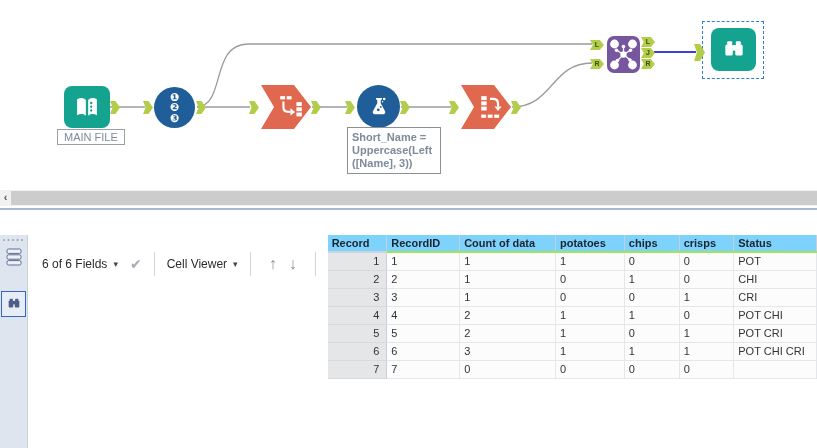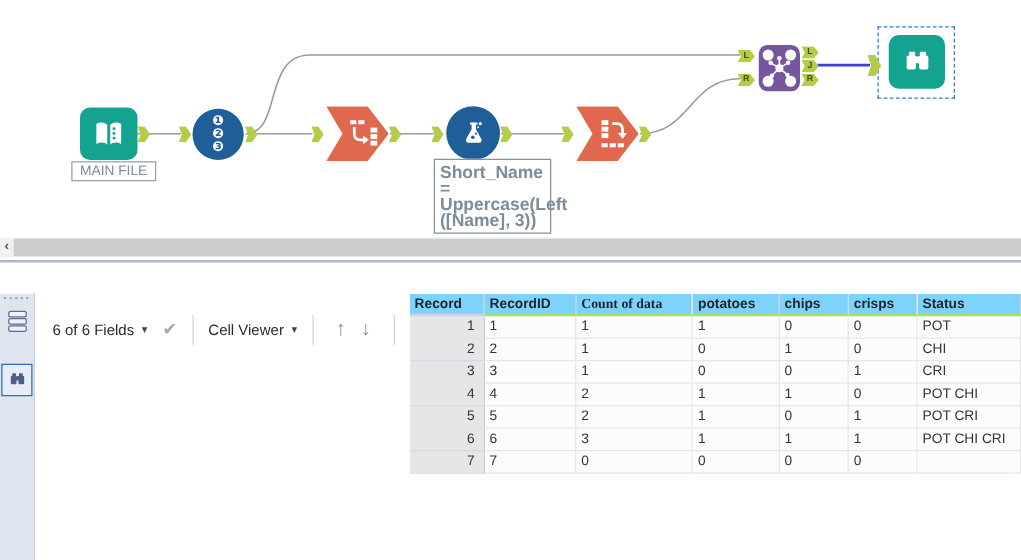--- a/index.html
+++ b/index.html
@@ -28,21 +28,21 @@
     font-size:11px; line-height:10.5px; font-weight:bold; }
   .anchor { position:absolute; width:10px; height:13px; background:var(--anchor_green,#b3cc4a);
     clip-path:polygon(0 0,55% 0,100% 50%,55% 100%,0 100%,26% 50%); }
   .anchor.lettered { width:14px; height:10px; font-size:7px; font-weight:bold; line-height:10px;
     text-align:center; color:#35520e; clip-path:polygon(0 0,70% 0,100% 50%,70% 100%,0 100%,20% 50%); }
   .anchor.tall { width:11px; height:17px; }
   .tool-label { position:absolute; background:#fff; border:1px solid #9aa0a6;
     color:#7d8b9b; font-weight:normal; font-size:11px; padding:1px 6px; }
   .main-file-label { left:57px; top:129px; }
   .annotation-box { position:absolute; left:347px; top:127px; width:94px; background:#fff;
-    border:1px solid #8a9096; color:#7d8b9b; font-weight:bold; font-size:14px;
+    border:1px solid #8a9096; color:#7d8b9b; font-weight:bold; font-size:11px;
     line-height:13px; padding:3px 4px; white-space:pre-line; }
   .selection-box { position:absolute; left:702px; top:21px; width:62px; height:58px;
     border:1px dashed var(--selection_blue,#2e7cd6); background:transparent; }
 
   
   .hscroll { position:absolute; left:0; top:190px; width:817px; height:16px; background:#f1f1f1; }
   .hscroll .left-btn { position:absolute; left:0; top:0; width:11px; height:16px; color:#555;
     font-size:11px; font-weight:bold; text-align:center; line-height:15px; }
   .hscroll .thumb { position:absolute; left:11px; top:1px; width:806px; height:14px; background:#cccccc; }
 
@@ -251,21 +251,21 @@
         <span class="nav-arrow">↓</span>
         <span class="tb-divider"></span>
       </div>
 
       <div class="table-wrap">
         <table>
           <thead>
               <tr>
                 <th class="rowhead-col" style="width: 72px;">Record</th>
                 <th style="width: 88px;">RecordID</th>
-                <th style="width: 112px; font-family: Liberation Serif, serif;">Count of data</th>
+                <th style="width: 112px;">Count of data</th>
                 <th style="width: 83px;">potatoes</th>
                 <th style="width: 72px;">chips</th>
                 <th style="width: 68px;">crisps</th>
                 <th style="width: 90px;">Status</th>
               </tr>
             </thead>
           <tbody>
               <tr>
                 <td class="rowhead">1</td>
                 <td>1</td>

